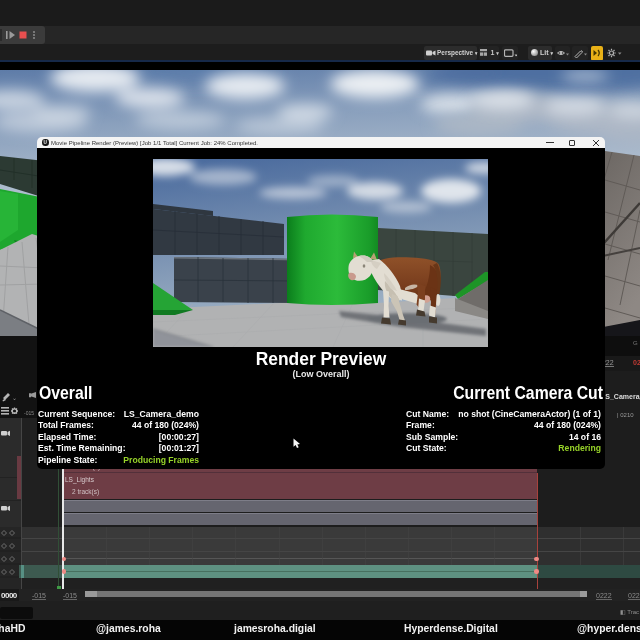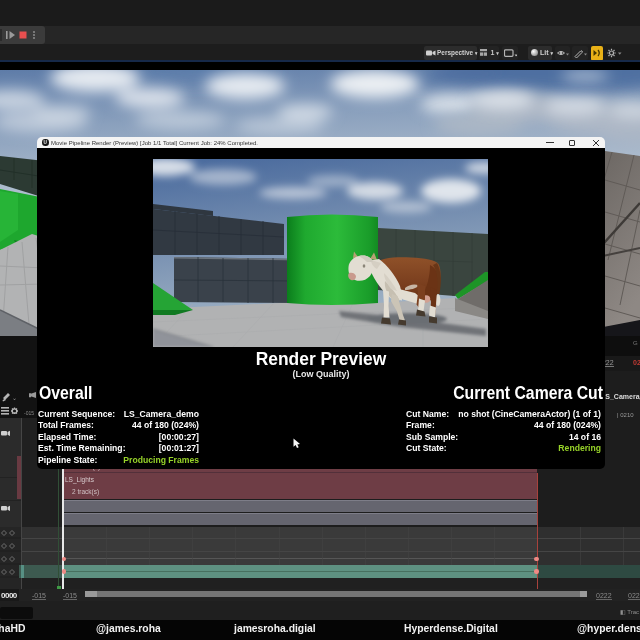--- a/index.html
+++ b/index.html
@@ -428,21 +428,21 @@
       <polygon points="277,146.5 283,148.5 282,158.5 276,156.5" fill="#e2ddd2"></polygon>
       <polygon points="276,157.5 284,158.5 284,164.5 276,163.5" fill="#453a2e"></polygon>
       <path d="M206,97 C213,95.5 218,98 220,103 C221,107 220,113 217,117 C213,121.5 207,123 202,121 C197,119 195,114 195.5,108 C196,102 201,98 206,97 Z" fill="#e2ddd2"></path>
       <path d="M196,114 C199,113 202,114 203,117 C203,120 201,122 198,121 C196,120 194,117 196,114 Z" fill="#c99a8d"></path>
       <path d="M218,101 L228,104 L224,110 C220,108 218,104 218,101 Z" fill="#d5cfc3"></path>
       <ellipse cx="211" cy="107" rx="1.3" ry="1.7" fill="#8a8578"></ellipse>
       <path d="M206,97 C213,95.5 218,98 220,103 L214,103 C210,99 207,98 206,97 Z" fill="#cfcabe"></path>
     </g>
   </svg>
   <div class="a" style="left:0;top:212px;width:568px;text-align:center;font-size:19px;font-weight:bold;color:#fff;transform:scaleX(.916);transform-origin:center;line-height:19px">Render Preview</div>
-  <div class="a" style="left:0;top:233px;width:568px;text-align:center;font-size:9px;font-weight:bold;color:#e8e8e8;line-height:9px">(Low Quality)</div>
+  <div class="a" style="left:0;top:233px;width:568px;text-align:center;font-size:9px;font-weight:bold;color:#e8e8e8;line-height:9px">(Low Overall)</div>
   <div class="a" style="left:1.5px;top:246px;font-size:19px;font-weight:bold;color:#fff;transform:scaleX(.83);transform-origin:left;line-height:19px">Overall</div>
   <div class="a" style="left:0;top:246px;width:566px;text-align:right;font-size:19px;font-weight:bold;color:#fff;transform:scaleX(.83);transform-origin:right;line-height:19px">Current Camera Cut</div>
   <div class="a" style="left:1px;top:270.5px;width:183px;font-size:9.8px;font-weight:bold;color:#fff;line-height:11.6px;transform:scaleX(.88);transform-origin:left">
     Current Sequence:<br>Total Frames:<br>Elapsed Time:<br>Est. Time Remaining:<br>Pipeline State:
   </div>
   <div class="a" style="left:-21px;top:270.5px;width:183px;font-size:9.8px;font-weight:bold;color:#fff;line-height:11.6px;text-align:right;transform:scaleX(.88);transform-origin:right">
     LS_Camera_demo<br>44 of 180 (024%)<br>[00:00:27]<br>[00:01:27]<br><span style="color:#97d329">Producing Frames</span>
   </div>
   <div class="a" style="left:369px;top:270.5px;width:200px;font-size:9.8px;font-weight:bold;color:#fff;line-height:11.6px;transform:scaleX(.88);transform-origin:left">
     Cut Name:<br>Frame:<br>Sub Sample:<br>Cut State:

